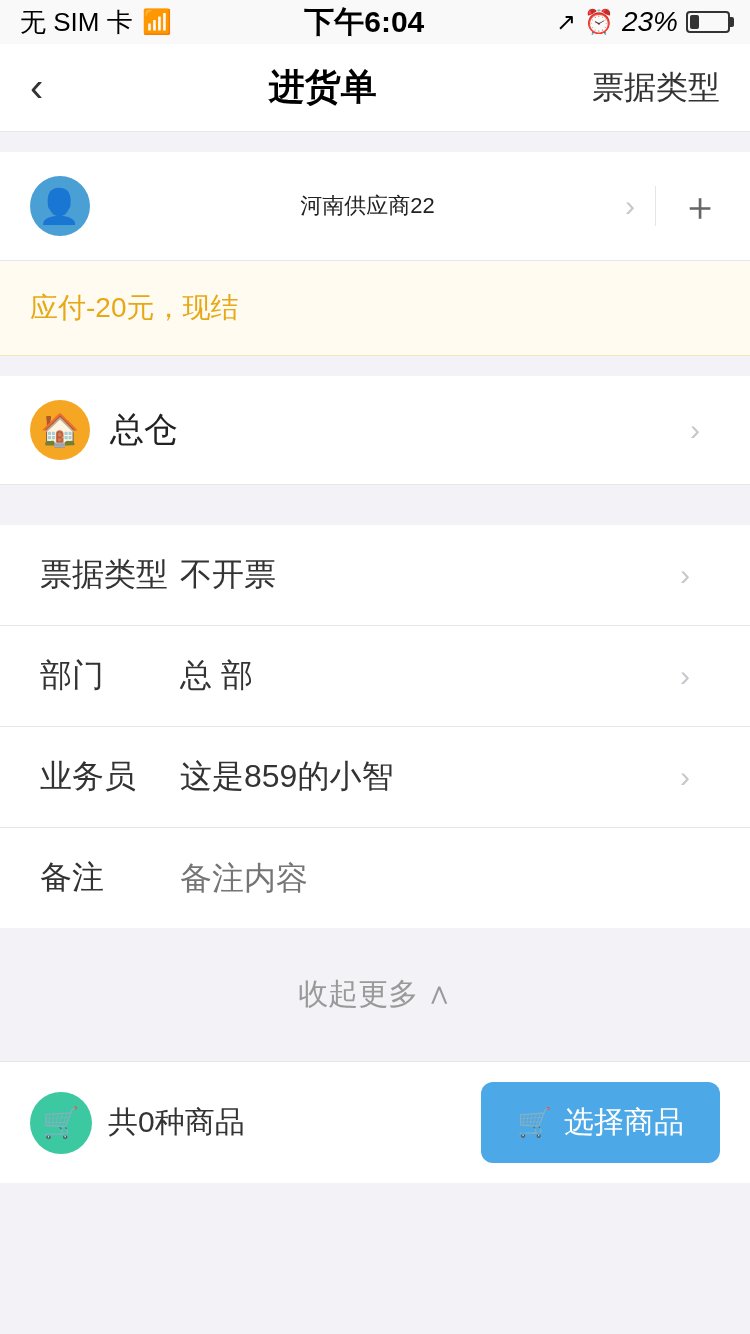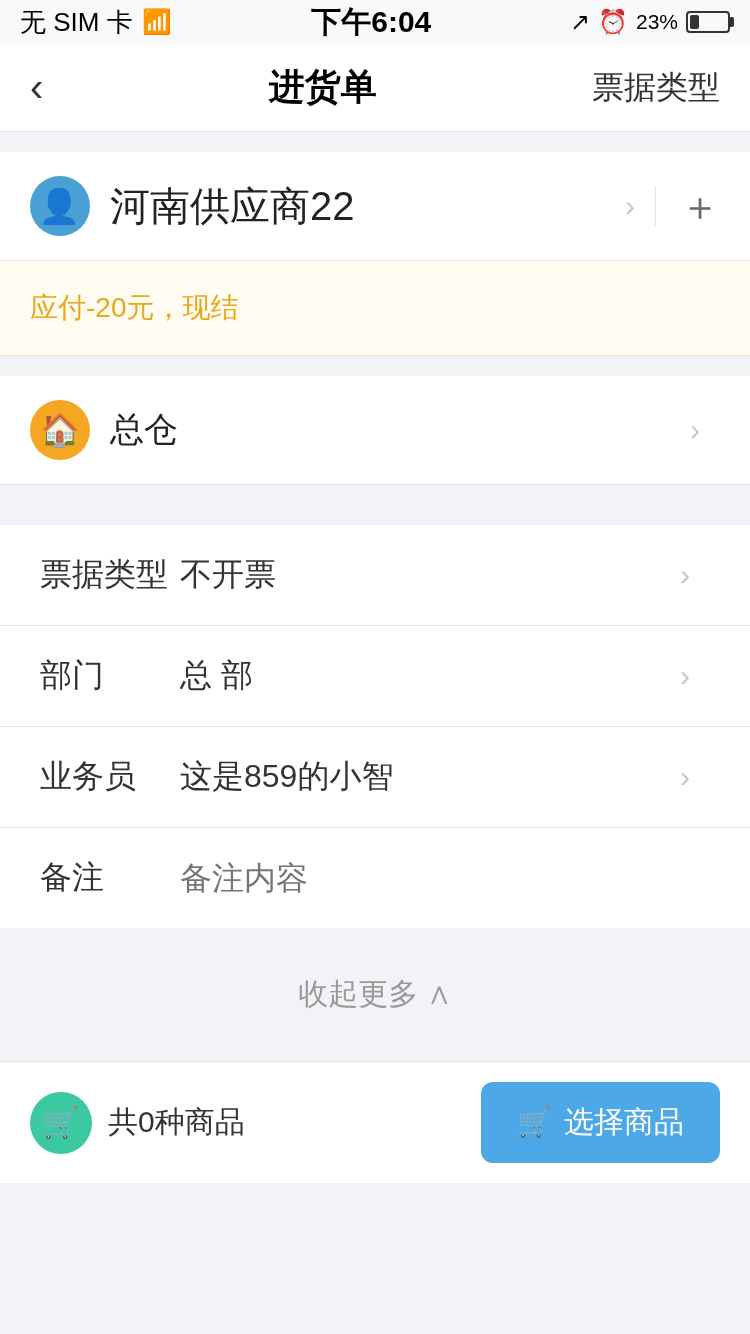--- a/index.html
+++ b/index.html
@@ -37,21 +37,21 @@
     .status-center {
       font-size: 30px;
       font-weight: 600;
     }
     .status-right {
       display: flex;
       align-items: center;
       gap: 8px;
       font-size: 24px;
     }
-    .battery-text { font-size: 21px; }
+    .battery-text { font-size: 28px; font-style: italic; }
     .battery-icon {
       width: 44px;
       height: 22px;
       border: 2px solid #333;
       border-radius: 4px;
       position: relative;
       display: flex;
       align-items: center;
       padding: 2px;
     }
@@ -132,23 +132,24 @@
       justify-content: center;
       margin-right: 20px;
       flex-shrink: 0;
     }
     .avatar-person {
       color: #fff;
       font-size: 34px;
     }
     .supplier-name {
       flex: 1;
-      font-size: 40px;
+      font-size: 22px;
       color: #222;
       font-weight: 500;
+      text-align: center;
     }
     .chevron-right {
       color: #c7c7cc;
       font-size: 30px;
       margin-right: 20px;
     }
     .divider-vertical {
       width: 1px;
       height: 40px;
       background: #e5e5ea;

